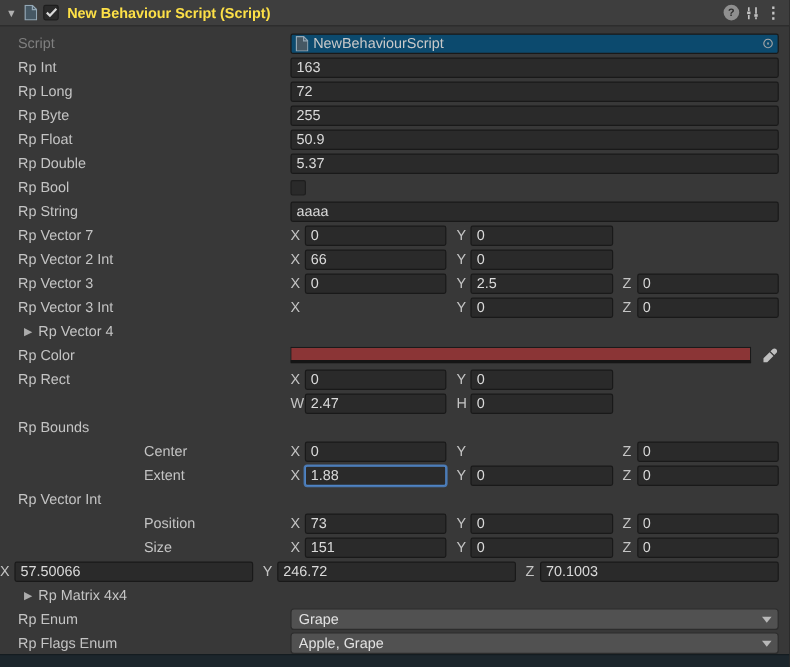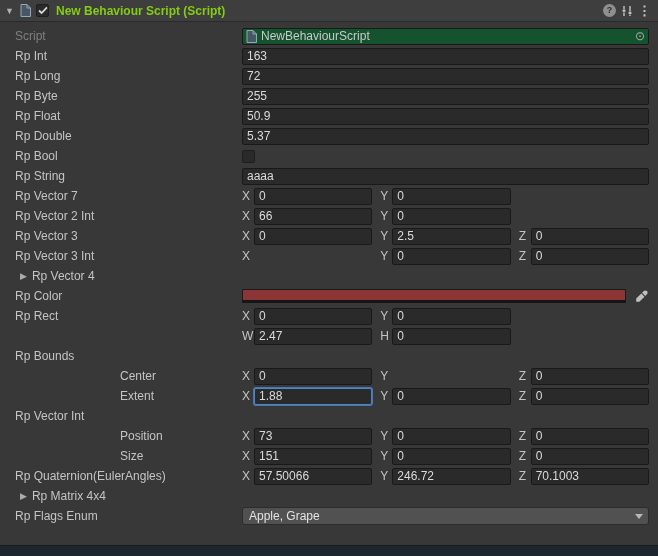--- a/index.html
+++ b/index.html
@@ -12,21 +12,21 @@
   .header{
     height:21px;background:#3E3E3E;border-bottom:1px solid #2A2A2A;
     display:flex;align-items:center;gap:5px;padding:0 7px 0 5px;
   }
   .fold-main{font-size:9px;color:#B0B0B0;width:10px;}
   .hicon{display:inline-flex;align-items:center;justify-content:center;}
   .checkbox{
     width:13px;height:13px;background:#2A2A2A;border:1px solid #1E1E1E;border-radius:2px;
     display:inline-flex;align-items:center;justify-content:center;box-sizing:border-box;flex:none;
   }
-  .title{font-weight:bold;color:#84cc16;margin-left:2px;white-space:nowrap;}
+  .title{font-weight:bold;color:#fde047;margin-left:2px;white-space:nowrap;}
   .spacer{flex:1;}
   .help{
     width:13px;height:13px;border-radius:50%;background:#8F8F8F;color:#2E2E2E;
     font-size:9px;font-weight:bold;line-height:13px;text-align:center;
   }
   .kebab{font-size:13px;font-weight:bold;color:#C6C6C6;letter-spacing:0;}
   
   .body{padding-top:4px;}
   .row{height:20px;display:flex;align-items:center;}
   .label{
@@ -41,21 +41,21 @@
   input.tf{
     background:#2A2A2A;border:1px solid #191919;border-radius:2px;color:#DADADA;
     height:17px;padding:0 4px;flex:1;min-width:0;box-sizing:border-box;
     font-family:"Liberation Sans",sans-serif;font-size:12px;
   }
   input.tf.focused{border-color:#4E83C4;box-shadow:0 0 0 1px rgba(78,131,196,.85);}
   .vcell{flex:1;display:flex;align-items:center;min-width:0;}
   .vcell .axis{width:12px;flex:none;color:#C4C4C4;}
   .vcell.spacer{visibility:hidden;}
   .object-field{
-    flex:1;height:17px;background:#14532d;border:1px solid #191919;border-radius:2px;
+    flex:1;height:17px;background:#0c4a6e;border:1px solid #191919;border-radius:2px;
     display:flex;align-items:center;gap:4px;padding:0 3px 0 3px;box-sizing:border-box;color:#C9C9C9;
   }
   .object-field .ofname{flex:1;white-space:nowrap;overflow:hidden;}
   .picker{color:#A8A8A8;font-size:12px;line-height:1;}
   .swatch{
     flex:1;height:14px;border:1px solid #1A1A1A;border-bottom:3px solid #151515;
     box-sizing:border-box;border-radius:1px;
   }
   .eyedropper{width:15px;display:inline-flex;justify-content:center;}
   .dropdown{
@@ -337,21 +337,20 @@
             <span class="axis">Y</span>
             <input class="tf" type="text" value="0" style="">
           </div>
           <div class="vcell">
             <span class="axis">Z</span>
             <input class="tf" type="text" value="0" style="">
           </div>
         </div>
       </div>
       <div class="row">
-        <div class="label"><span>Rp Quaternion(EulerAngles)</span></div>
         <div class="fields">
           <div class="vcell">
             <span class="axis">X</span>
             <input class="tf" type="text" value="57.50066" style="">
           </div>
           <div class="vcell">
             <span class="axis">Y</span>
             <input class="tf" type="text" value="246.72" style="">
           </div>
           <div class="vcell">
@@ -361,20 +360,29 @@
         </div>
       </div>
       <div class="row">
         <div class="label fold">
           <span class="fold-arrow">▶</span>
           <span>Rp Matrix 4x4</span>
         </div>
         <div class="fields"></div>
       </div>
       <div class="row">
+        <div class="label"><span>Rp Enum</span></div>
+        <div class="fields">
+          <div class="dropdown">
+            <span class="dd-text">Grape</span>
+            <span class="dd-arrow"></span>
+          </div>
+        </div>
+      </div>
+      <div class="row">
         <div class="label"><span>Rp Flags Enum</span></div>
         <div class="fields">
           <div class="dropdown">
             <span class="dd-text">Apple, Grape</span>
             <span class="dd-arrow"></span>
           </div>
         </div>
       </div>
     </div>
 

